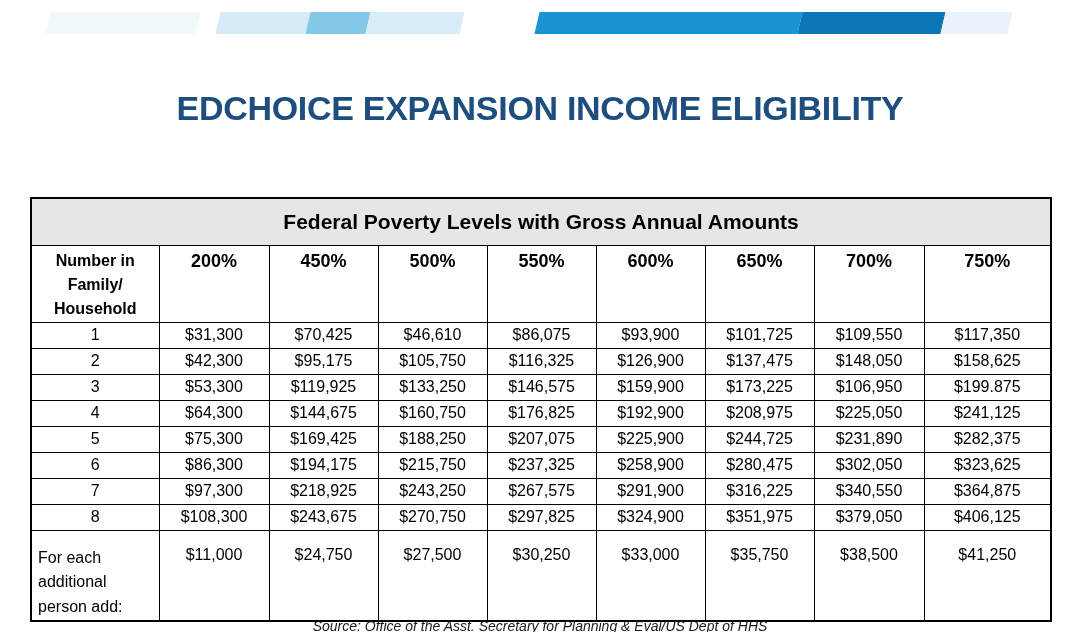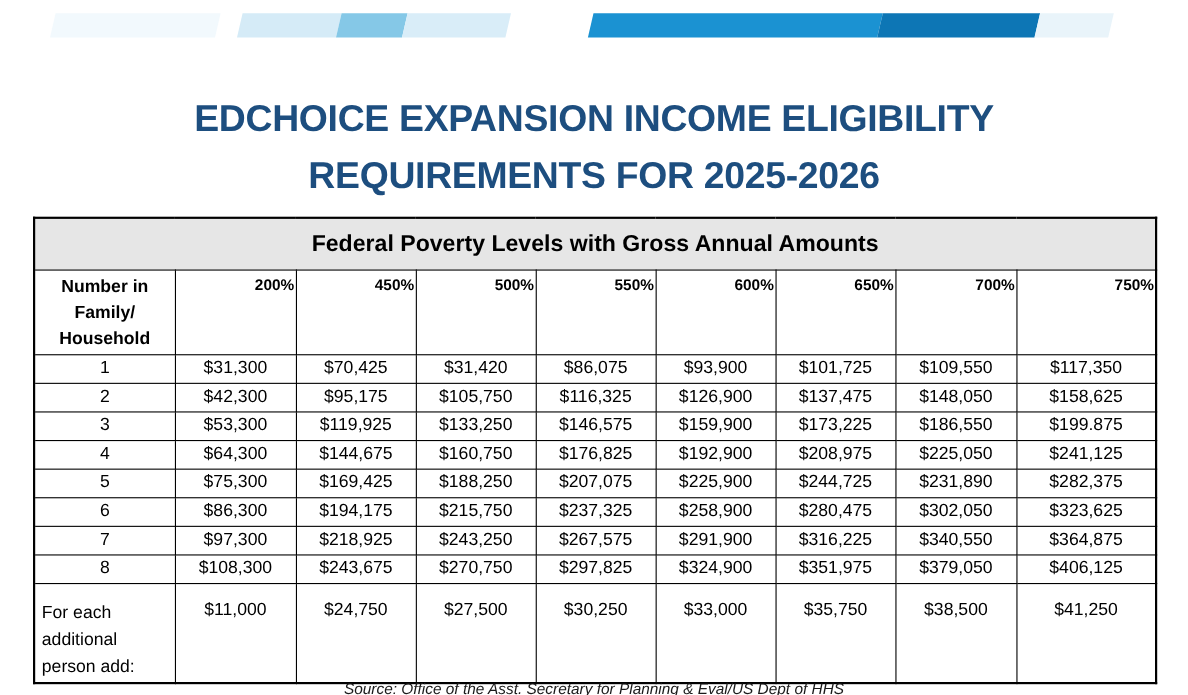--- a/index.html
+++ b/index.html
@@ -74,22 +74,22 @@
     text-align: center;
     vertical-align: top;
     white-space: pre-line;
     line-height: 1.5;
     height: 71px;
     padding-top: 3px;
     margin-top: 20px;
   }
   .pct {
     font-weight: bold;
-    font-size: 14px;
-    text-align: right;
+    font-size: 18px;
+    text-align: center;
     vertical-align: top;
     padding-top: 5px;
   }
   .fpl tbody td {
     font-size: 16px;
     text-align: center;
     height: 26px;
     padding: 0 2px;
     font-weight: normal;
   }
@@ -127,21 +127,20 @@
       <div class="seg" style="left: 218px; width: 90px; background: rgb(213, 235, 247);"></div>
       <div class="seg" style="left: 308px; width: 60px; background: rgb(133, 200, 231);"></div>
       <div class="seg" style="left: 368px; width: 94px; background: rgb(217, 237, 248);"></div>
       <div class="seg" style="left: 537px; width: 263px; background: rgb(27, 146, 210);"></div>
       <div class="seg" style="left: 800px; width: 143px; background: rgb(13, 118, 181);"></div>
       <div class="seg" style="left: 943px; width: 67px; background: rgb(233, 244, 250);"></div>
     </div>
 
   <h1 class="title">
     <span>EDCHOICE EXPANSION INCOME ELIGIBILITY</span>
-    <span>REQUIREMENTS FOR 2025-2026</span>
   </h1>
 
   <table class="fpl">
     <colgroup>
       <col style="width:128px">
       <col style="width:110px">
       <col style="width:109px">
       <col style="width:109px">
       <col style="width:109px">
       <col style="width:109px">
@@ -167,21 +166,21 @@
           <th class="pct">700%</th>
           <th class="pct">750%</th>
         </tr>
     </thead>
     <tbody>
 
     <tr>
           <td class="rowlabel">1</td>
           <td class="val">$31,300</td>
           <td class="val">$70,425</td>
-          <td class="val">$31,420</td>
+          <td class="val">$46,610</td>
           <td class="val">$86,075</td>
           <td class="val">$93,900</td>
           <td class="val">$101,725</td>
           <td class="val">$109,550</td>
           <td class="val">$117,350</td>
         </tr>
         <tr>
           <td class="rowlabel">2</td>
           <td class="val">$42,300</td>
           <td class="val">$95,175</td>
@@ -193,21 +192,21 @@
           <td class="val">$158,625</td>
         </tr>
         <tr>
           <td class="rowlabel">3</td>
           <td class="val">$53,300</td>
           <td class="val">$119,925</td>
           <td class="val">$133,250</td>
           <td class="val">$146,575</td>
           <td class="val">$159,900</td>
           <td class="val">$173,225</td>
-          <td class="val">$186,550</td>
+          <td class="val">$106,950</td>
           <td class="val">$199.875</td>
         </tr>
         <tr>
           <td class="rowlabel">4</td>
           <td class="val">$64,300</td>
           <td class="val">$144,675</td>
           <td class="val">$160,750</td>
           <td class="val">$176,825</td>
           <td class="val">$192,900</td>
           <td class="val">$208,975</td>

